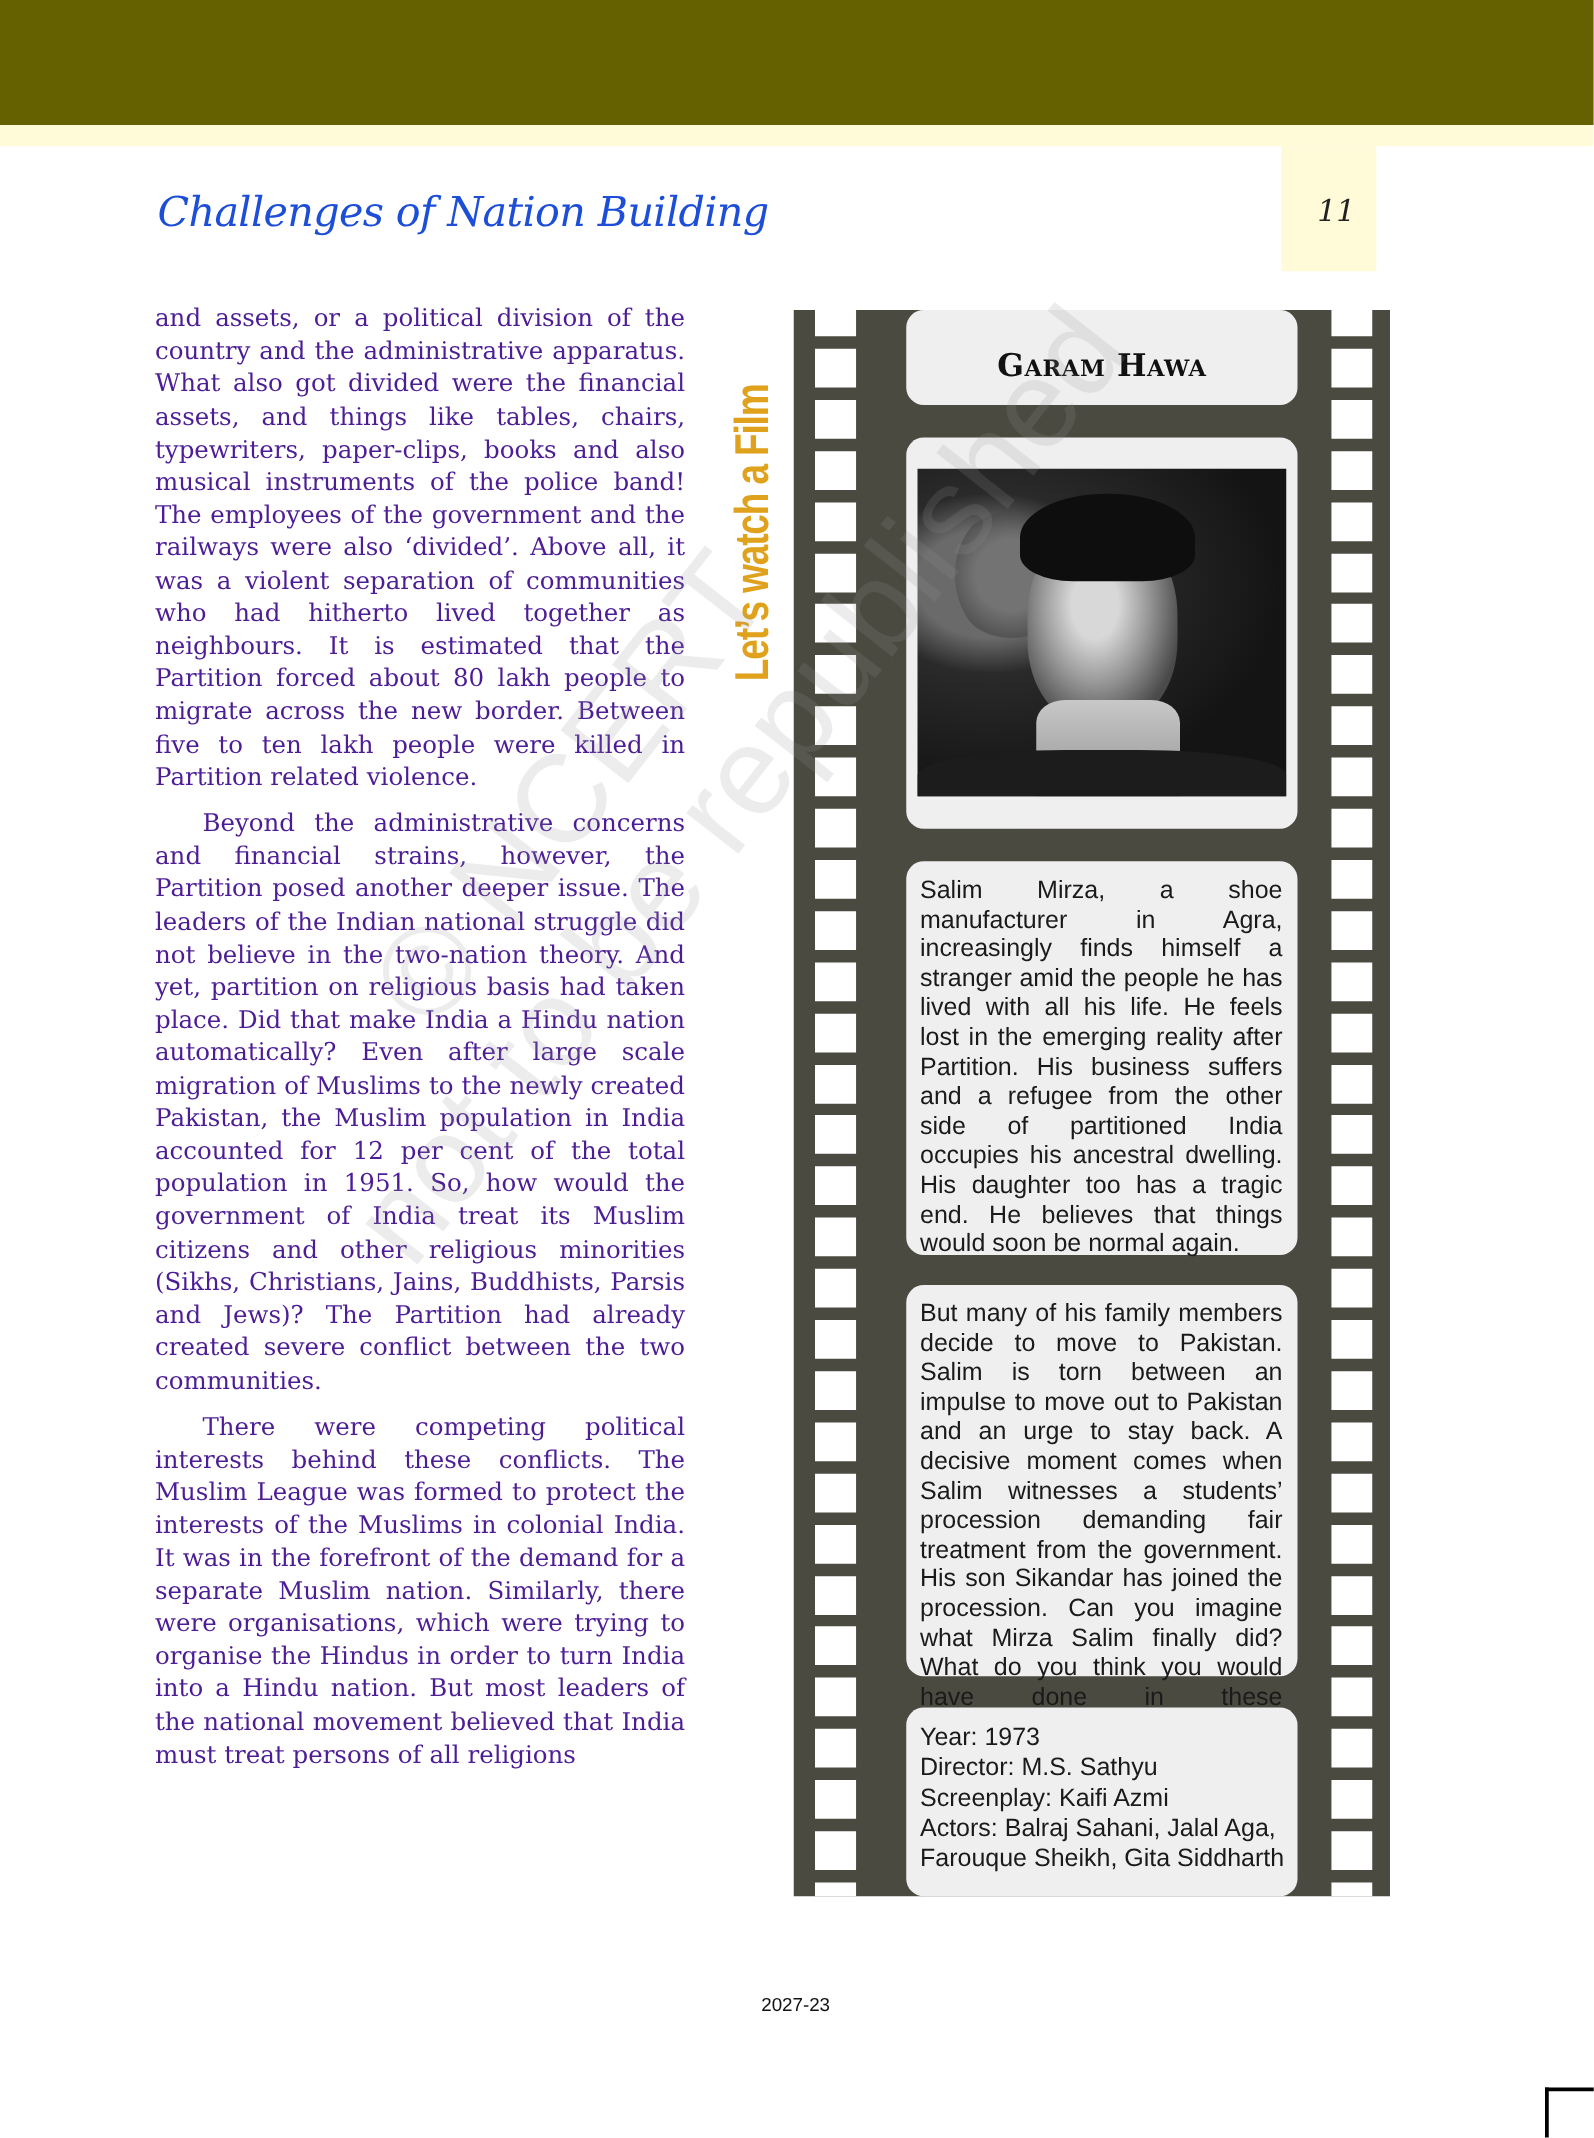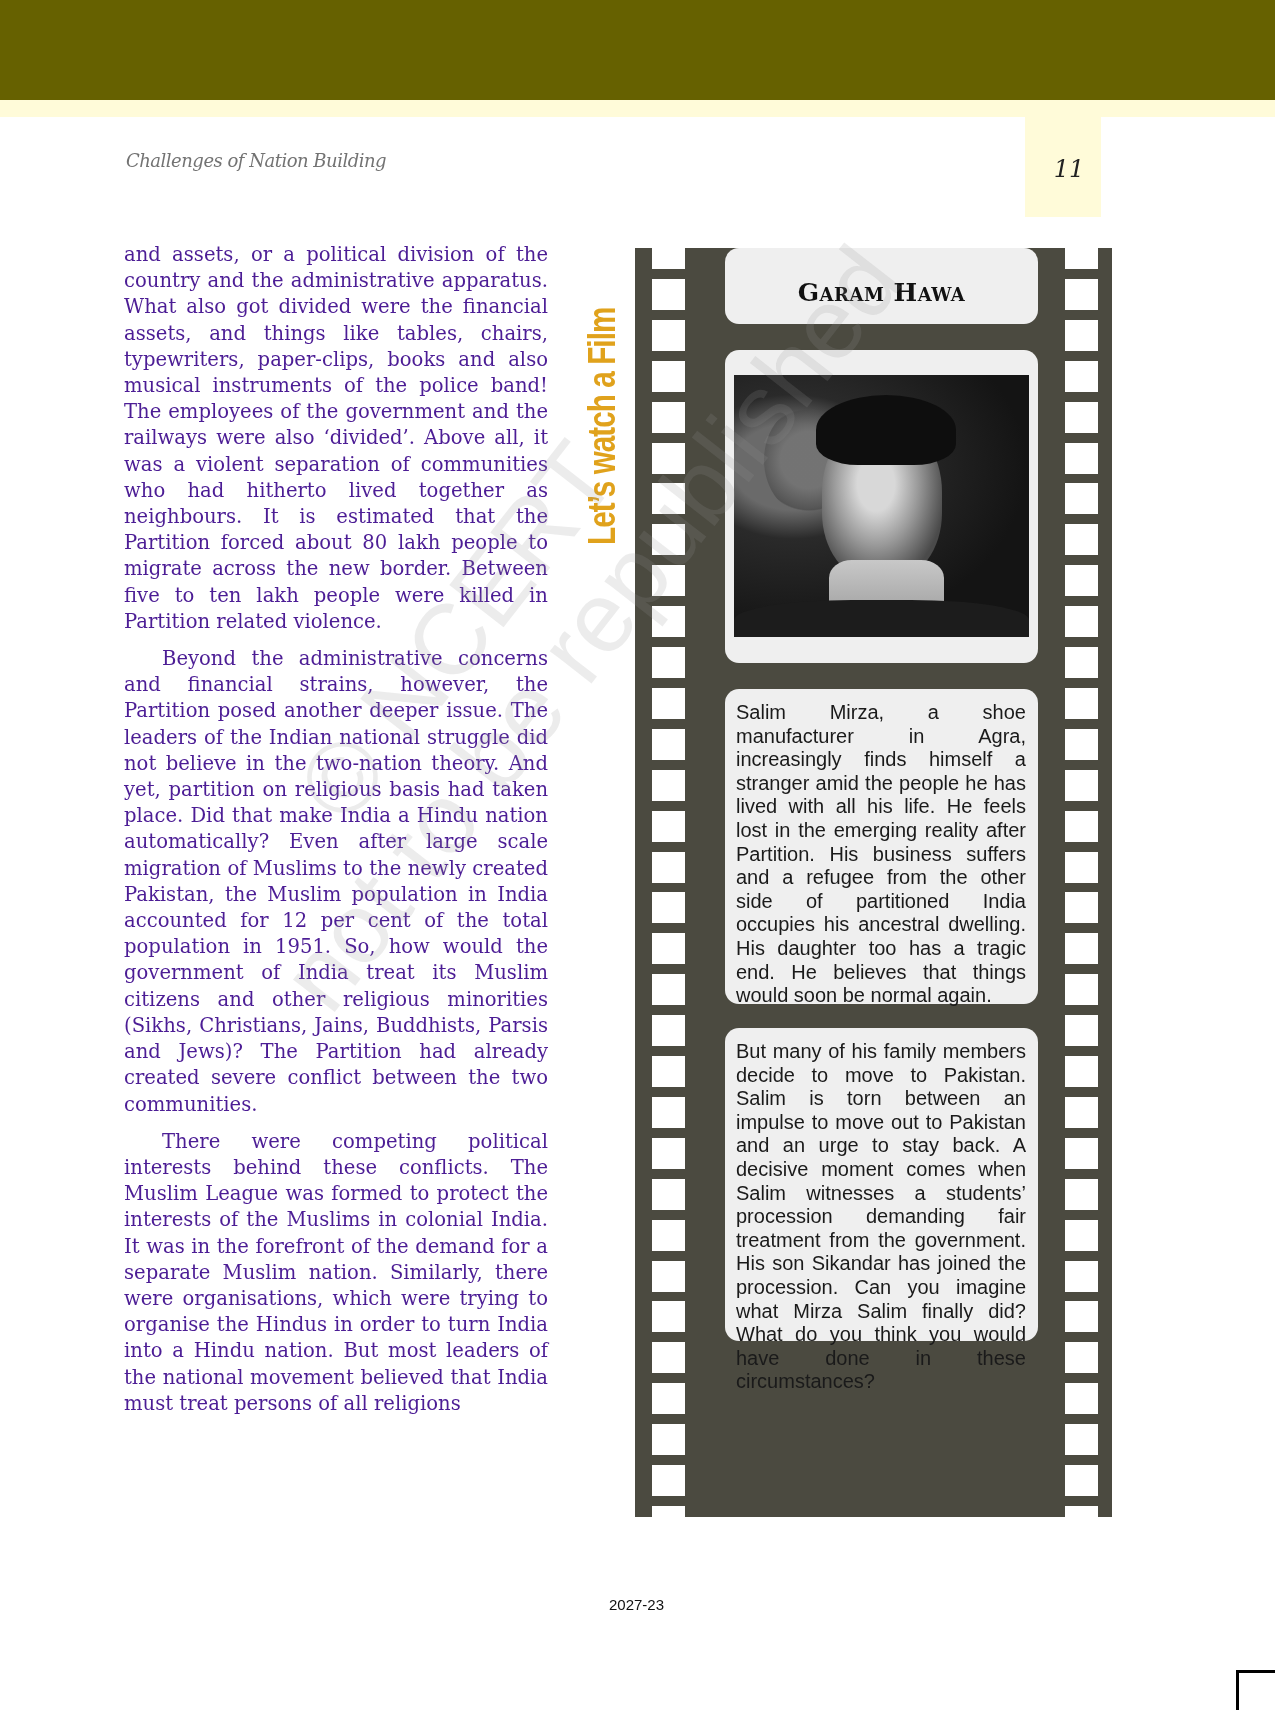--- a/index.html
+++ b/index.html
@@ -10,22 +10,22 @@
   }
   .top-band { position: absolute; left: 0; top: 0; width: 1275px; height: 100px; }
   .cream-band { position: absolute; left: 0; top: 100px; width: 1275px; height: 17px; }
   .page-num-box { position: absolute; left: 1025px; top: 117px; width: 76px; height: 100px; }
   .page-num {
     position: absolute; left: 0; top: 38px; width: 88px; text-align: center;
     font-family: "DejaVu Serif", serif; font-style: italic; font-size: 24px; color: #222;
   }
   .running-head {
     position: absolute; left: 126px; top: 150px;
-    font-family: "DejaVu Serif", serif; font-style: italic; font-size: 18px;
-    color: #737373; letter-spacing: -0.5px;
+    font-family: "DejaVu Serif", serif; font-style: italic; font-size: 33px;
+    color: #1d4ed8; letter-spacing: -0.5px;
   }
   .body-col {
     position: absolute; left: 124px; top: 242px; width: 424px;
     font-family: "DejaVu Serif", serif; font-size: 19.6px; line-height: 26.2px;
     color: #4c1d95; text-align: justify;
   }
   .body-col p { margin: 0 0 11px 0; }
   .body-col p.indent { text-indent: 38px; }
 
   .vertical-label {
@@ -200,20 +200,27 @@
       <div class="face"></div>
       <div class="hair"></div>
       <div class="collar"></div>
       <div class="coat"></div>
     </div>
   </div>
 
   <div class="panel text-panel desc1" style="background: rgb(239, 239, 239);">Salim Mirza, a shoe manufacturer in Agra, increasingly finds himself a stranger amid the people he has lived with all his life.  He feels lost in the emerging reality after Partition. His business suffers and a refugee from the other side of partitioned India occupies his ancestral dwelling. His daughter too has a tragic end. He believes that things would soon be normal again.</div>
   <div class="panel text-panel desc2" style="background: rgb(239, 239, 239);">But many of his family members decide to move to Pakistan. Salim is torn between an impulse to move out to Pakistan and an urge to stay back. A decisive moment comes when Salim witnesses a students’ procession demanding fair treatment from the government. His son Sikandar has joined the procession. Can you imagine what Mirza Salim finally did? What do you think you would have done in these circumstances?</div>
 
+  <div class="panel text-panel credits" style="background: rgb(239, 239, 239);">
+    <div>Year: 1973</div>
+    <div>Director: M.S. Sathyu</div>
+    <div>Screenplay: Kaifi Azmi</div>
+    <div>Actors: Balraj Sahani, Jalal Aga,</div>
+    <div>Farouque Sheikh, Gita Siddharth</div>
+  </div>
 </div>
 
 <div class="watermark">
   <div style="padding-left:160px">© NCERT</div>
   <div>not to be republished</div>
 </div>
 
 <div class="footer-year">2027-23</div>
 <div class="corner-mark"></div>
 

